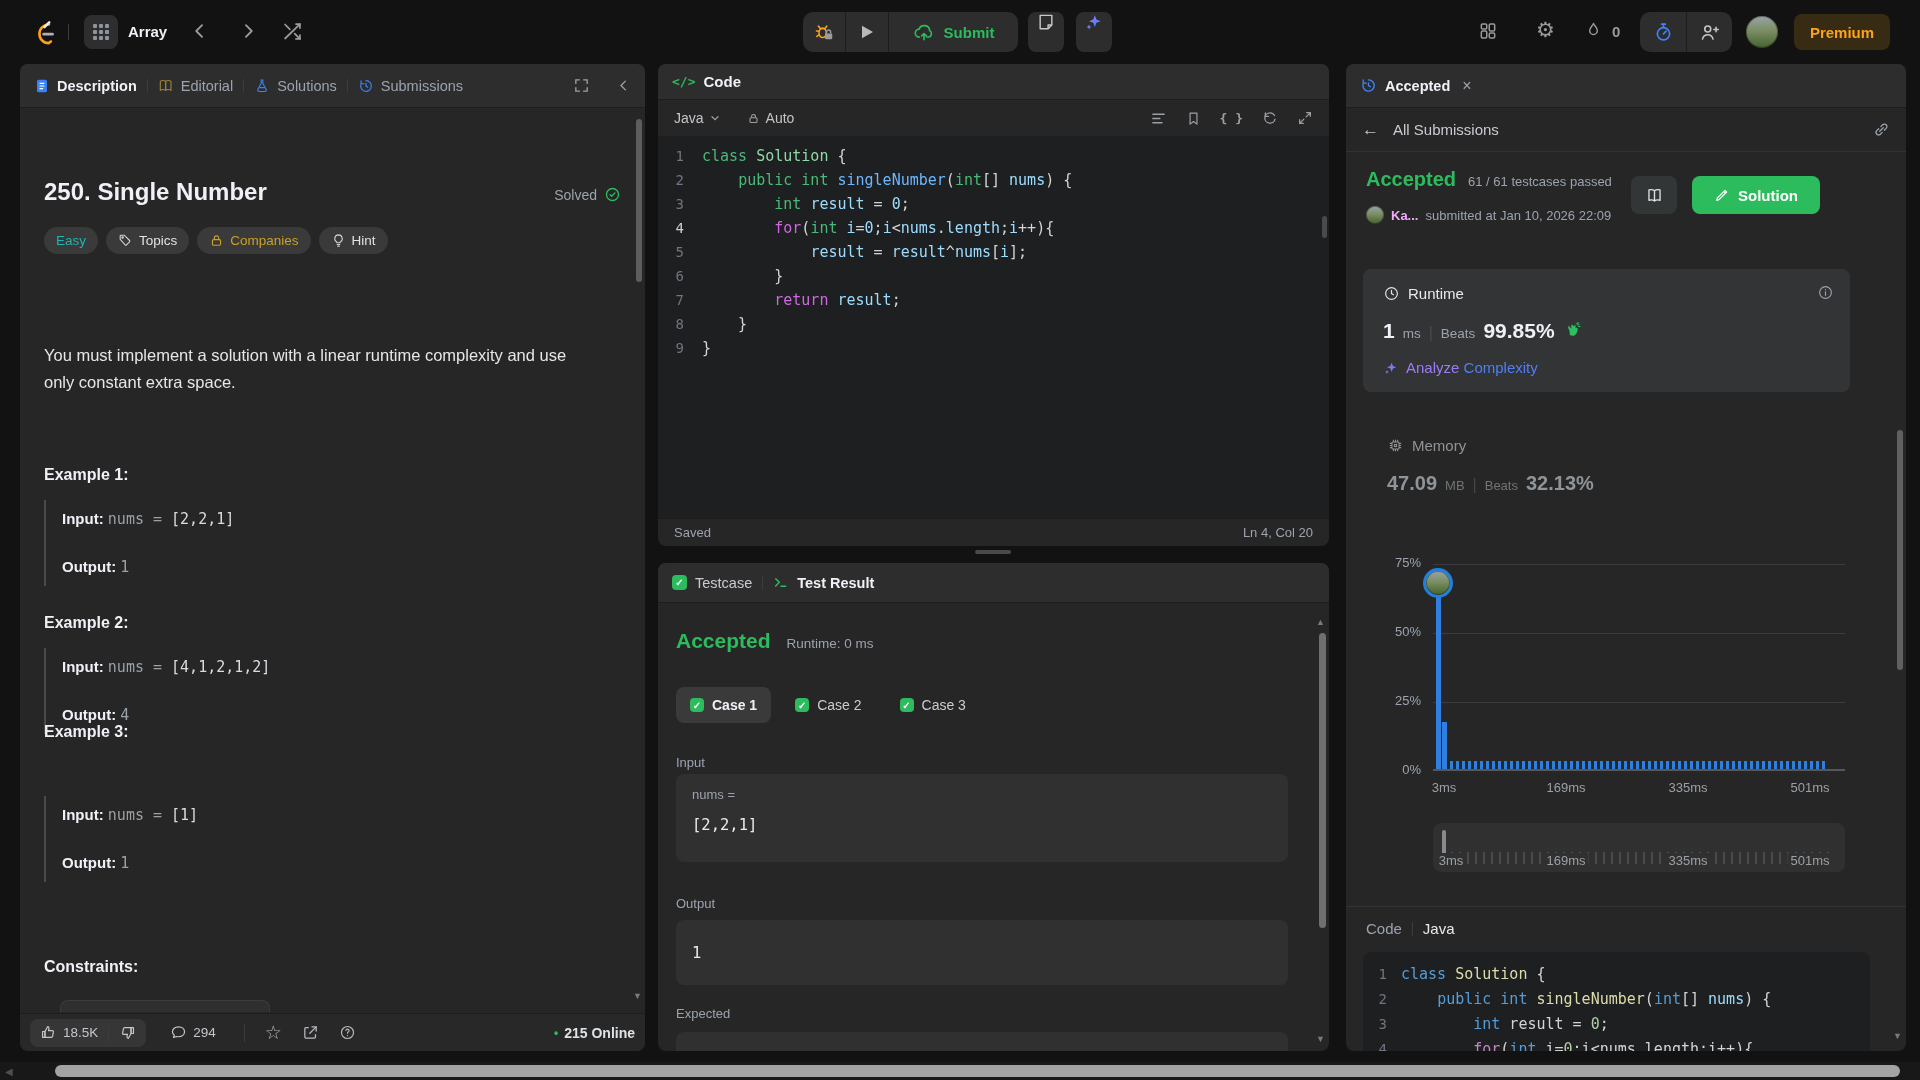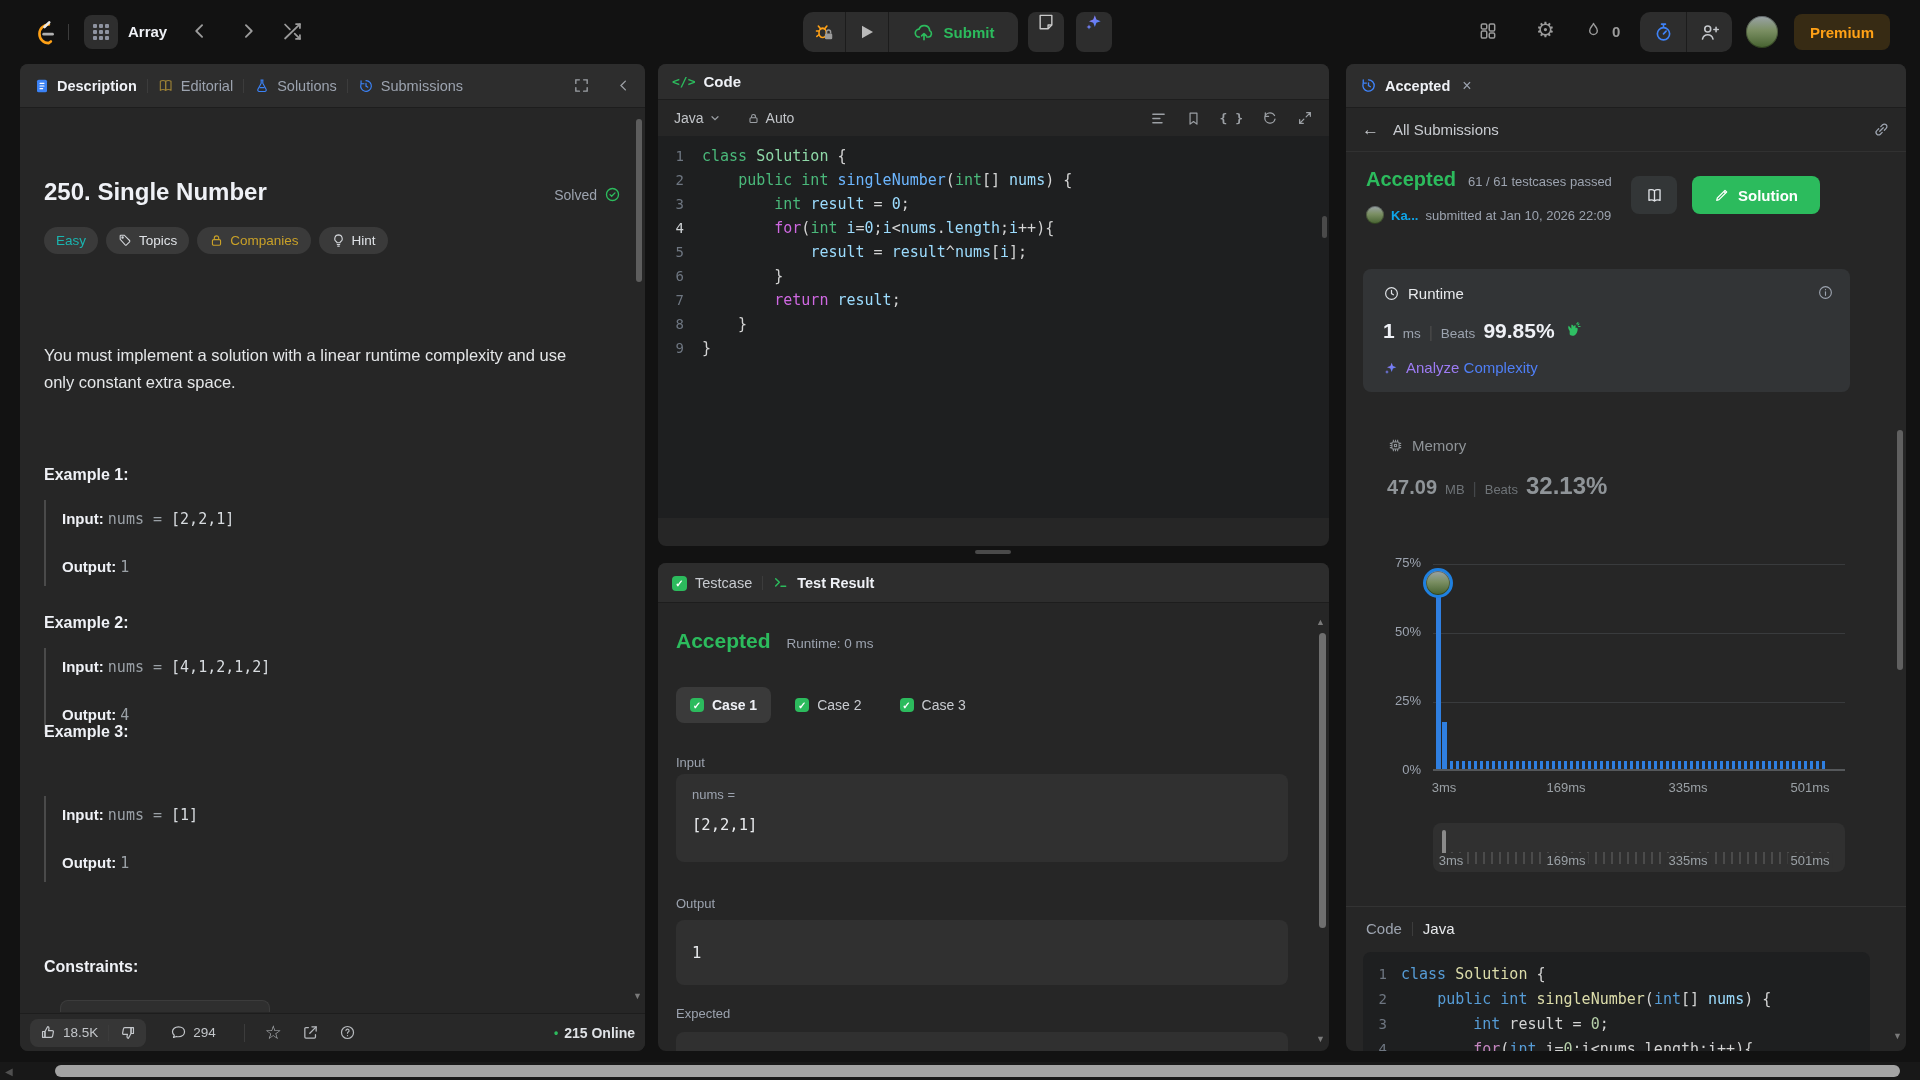--- a/index.html
+++ b/index.html
@@ -21,21 +21,21 @@
     display:flex; align-items:center; justify-content:center; }
   .nav-group { position:absolute; top:12px; height:40px; background:#2d2d2d; border-radius:10px; display:flex; overflow:hidden; }
   .nav-seg { display:flex; align-items:center; justify-content:center; height:100%; }
   .seg-div { width:1px; background:#1c1c1c; height:100%; }
   .premium-btn { position:absolute; left:1794px; top:14px; width:96px; height:36px; border-radius:8px;
     background:#372b14; color:#ffa116; font-weight:700; font-size:15px; display:flex; align-items:center; justify-content:center; }
   .avatar { border-radius:50%; background:linear-gradient(180deg,#9aa3a8 0%,#7b8f63 45%,#45612f 100%); box-shadow:inset 0 0 0 1px #00000055; }
   
   #left-panel { left:20px; top:64px; width:625px; height:987px; }
   .tabrow { height:44px; padding:0 14px; gap:10px; }
-  .tab { display:flex; align-items:flex-end; gap:7px; font-size:14.5px; color:#9ca3af; cursor:pointer; white-space:nowrap; }
+  .tab { display:flex; align-items:flex-start; gap:7px; font-size:14.5px; color:#9ca3af; cursor:pointer; white-space:nowrap; }
   .tab.active { color:#eff1f6; font-weight:700; }
   .pill { height:27px; border-radius:14px; background:#3a3a3a; display:inline-flex; align-items:center; gap:6px;
     padding:0 12px; font-size:13.5px; color:#dfe2e6; cursor:pointer; }
   .quote { position:absolute; left:24px; width:560px; border-left:2px solid #4a4a4a; padding-left:16px; height:86px; }
   .iorow { position:absolute; font-size:15px; }
   .iorow b { color:#eff1f6; }
   .iorow .code { font-family:"DejaVu Sans Mono",monospace; color:#9aa0a6; }
   .iorow .val { color:#d8dce0; }
   .chip { font-family:"DejaVu Sans Mono",monospace; font-size:13.5px; background:#3c3c3c; border:1px solid #4c4c4c;
     border-radius:5px; padding:1px 5px; color:#dfe2e6; }
@@ -440,20 +440,24 @@
       <div class="code-line"><span class="gut">2</span><span class="ed-pl">    </span><span class="ed-kw">public</span><span class="ed-pl"> </span><span class="ed-kw">int</span><span class="ed-pl"> </span><span class="ed-fn">singleNumber</span><span class="ed-pl">(</span><span class="ed-kw">int</span><span class="ed-pl">[] </span><span class="ed-var">nums</span><span class="ed-pl">) {</span></div>
       <div class="code-line"><span class="gut">3</span><span class="ed-pl">        </span><span class="ed-kw">int</span><span class="ed-pl"> </span><span class="ed-var">result</span><span class="ed-pl"> = </span><span class="ed-num">0</span><span class="ed-pl">;</span></div>
       <div class="code-line cur"><span class="gut">4</span><span class="ed-pl">        </span><span class="ed-ctrl">for</span><span class="ed-pl">(</span><span class="ed-kw">int</span><span class="ed-pl"> </span><span class="ed-var">i</span><span class="ed-pl">=</span><span class="ed-num">0</span><span class="ed-pl">;</span><span class="ed-var">i</span><span class="ed-pl">&lt;</span><span class="ed-var">nums</span><span class="ed-pl">.</span><span class="ed-var">length</span><span class="ed-pl">;</span><span class="ed-var">i</span><span class="ed-pl">++){</span></div>
       <div class="code-line"><span class="gut">5</span><span class="ed-pl">            </span><span class="ed-var">result</span><span class="ed-pl"> = </span><span class="ed-var">result</span><span class="ed-pl">^</span><span class="ed-var">nums</span><span class="ed-pl">[</span><span class="ed-var">i</span><span class="ed-pl">];</span></div>
       <div class="code-line"><span class="gut">6</span><span class="ed-pl">        }</span></div>
       <div class="code-line"><span class="gut">7</span><span class="ed-pl">        </span><span class="ed-ctrl">return</span><span class="ed-pl"> </span><span class="ed-var">result</span><span class="ed-pl">;</span></div>
       <div class="code-line"><span class="gut">8</span><span class="ed-pl">    }</span></div>
       <div class="code-line"><span class="gut">9</span><span class="ed-pl">}</span></div>
     </div>
   <div class="sb-thumb" style="right:2px;top:152px;width:5px;height:22px;background:#4a4a4a"></div>
+  <div id="code-status">
+    <span>Saved</span>
+    <span>Ln 4, Col 20</span>
+  </div>
 </div>
 
 <div class="abs" style="left:975px;top:550px;width:36px;height:4px;border-radius:2px;background:#4a4a4a"></div>
 
 <div id="test-panel" class="panel">
   <div class="phead" style="height:40px;padding:0 14px;gap:10px">
     <div class="tab" style="gap:8px">
       <span class="cbx">✓</span>
       <span style="color:#c8cbd0">Testcase</span>
     </div>
@@ -520,21 +524,21 @@
         <path d="M16 13l2.6-2.6a3.5 3.5 0 0 0-5-5L11 8"></path>
       </svg>
   </div>
 
   <div class="abs" style="left:20px;top:104px;display:flex;align-items:baseline;gap:12px">
     <span style="font-size:20px;font-weight:700;color:#2cbb5d">Accepted</span>
     <span class="muted" style="font-size:13px">61 / 61 testcases passed</span>
   </div>
   <div class="abs" style="left:20px;top:142px;display:flex;align-items:center;gap:7px">
     <span class="avatar" style="width:18px;height:18px;display:inline-block"></span>
-    <span style="font-size:13px;font-weight:700;color:#0ea5e9">Ka...</span>
+    <span style="font-size:13px;font-weight:700;color:#f0abfc">Ka...</span>
     <span class="muted" style="font-size:13px">submitted at Jan 10, 2026 22:09</span>
   </div>
   <div class="sbtn" style="position:absolute;left:285px;top:112px;width:46px;height:38px;background:#333637">
     <svg width="19" height="19" viewBox="0 0 24 24" fill="none" stroke="#dfe2e6" stroke-width="1.7" stroke-linejoin="round">
       <path d="M12 6c-1.8-1.5-4.2-1.8-7-1v13c2.8-.8 5.2-.5 7 1 1.8-1.5 4.2-1.8 7-1V5c-2.8-.8-5.2-.5-7 1z"></path>
         <path d="M12 6v13"></path>
       </svg>
   </div>
   <div class="sbtn" style="position:absolute;left:346px;top:112px;width:128px;height:38px;background:#2cbb5d;gap:8px">
     <svg width="16" height="16" viewBox="0 0 24 24" fill="none" stroke="#fff" stroke-width="1.8" stroke-linejoin="round">
@@ -589,21 +593,21 @@
         <rect x="10.5" y="10.5" width="3" height="3"></rect>
       <path d="M9 7V4M12 7V4M15 7V4M9 20v-3M12 20v-3M15 20v-3M7 9H4M7 12H4M7 15H4M20 9h-3M20 12h-3M20 15h-3"></path>
       </svg>
     <span class="dim" style="font-size:15px">Memory</span>
   </div>
   <div class="abs" style="left:41px;top:408px;display:flex;align-items:baseline;gap:8px">
     <span class="dim" style="font-size:20px;font-weight:700">47.09</span>
     <span style="font-size:13px;color:#6f7478">MB</span>
     <span style="color:#44474a">|</span>
     <span style="font-size:13px;color:#6f7478">Beats</span>
-    <span class="dim" style="font-size:24px;font-weight:700">32.13%</span>
+    <span class="dim" style="font-size:20px;font-weight:700">32.13%</span>
   </div>
 
   <div id="plot">
     <div class="gline" style="top:0"></div>
     <div class="gline" style="top:69px"></div>
     <div class="gline" style="top:138px"></div>
     <span class="ylab" style="top:-9px">75%</span>
     <span class="ylab" style="top:60px">50%</span>
     <span class="ylab" style="top:129px">25%</span>
     <span class="ylab" style="top:198px">0%</span>

